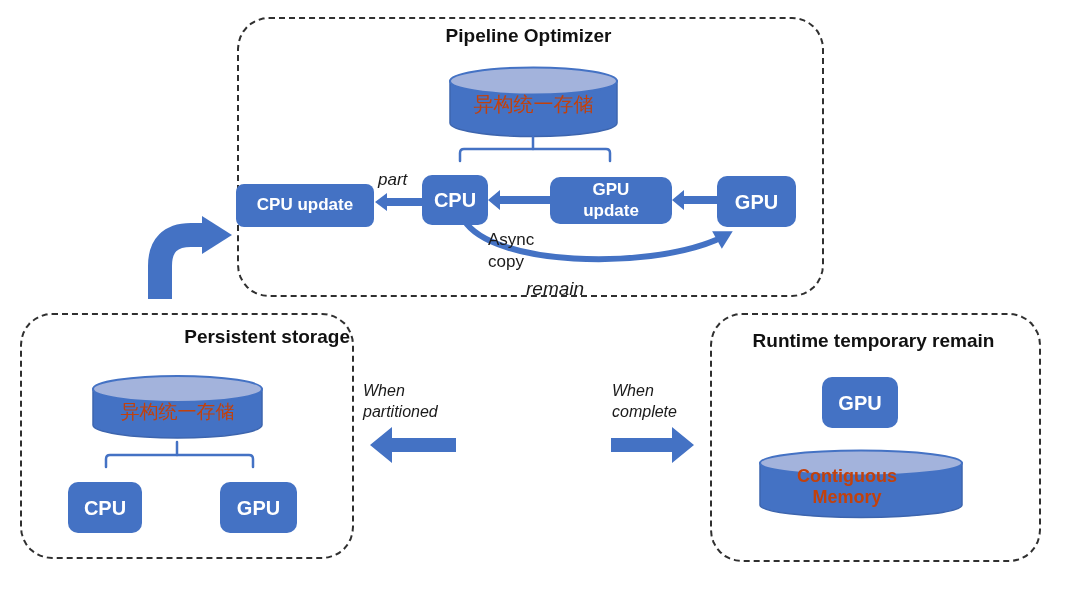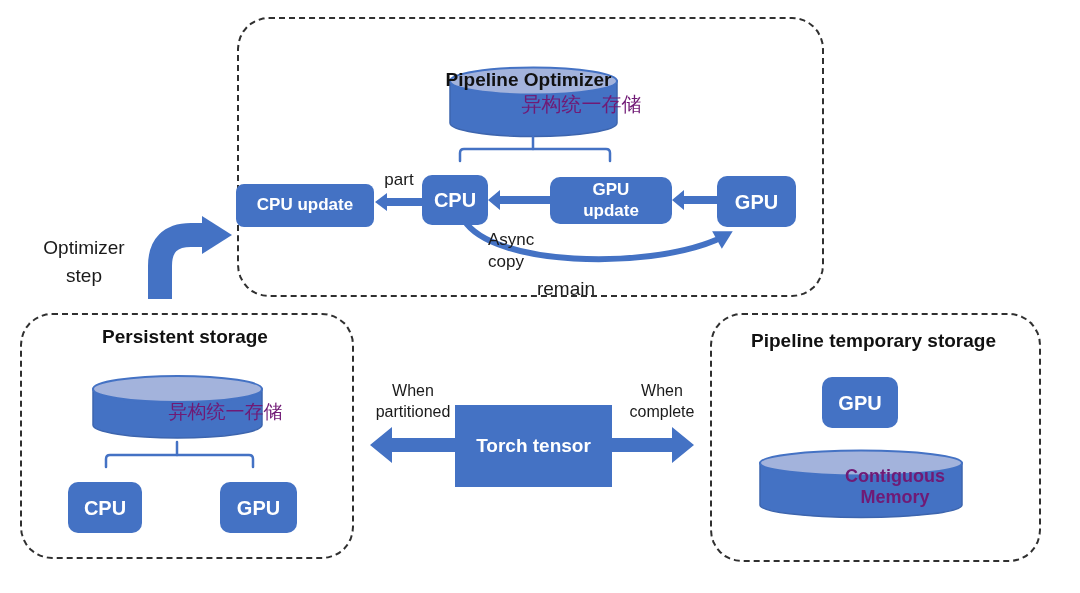--- a/index.html
+++ b/index.html
@@ -13,27 +13,27 @@
   }
   .group-title{
     position:absolute;left:0;right:0;text-align:center;font-weight:bold;font-size:19px;color:#111;
   }
   .bluebox{
     position:absolute;background:#4472C4;color:#ffffff;font-weight:bold;
     display:flex;align-items:center;justify-content:center;text-align:center;
     border-radius:10px;line-height:1.2;white-space:pre-line;
   }
   .cyl-label{
-    position:absolute;color:#701a75;display:flex;align-items:center;justify-content:center;
-    text-align:center;white-space:pre-line;line-height:1.15;margin-left:48px;
+    position:absolute;color:#c2410c;display:flex;align-items:center;justify-content:center;
+    text-align:center;white-space:pre-line;line-height:1.15;
   }
   .note{
     position:absolute;color:#1a1a1a;white-space:pre-line;line-height:1.3;
   }
-  .note.center{text-align:center;}
+  .note.center{text-align:left;font-style:italic;}
 </style>
 </head>
 <body>
 
 <div class="canvas">
 
   <svg class="layer" width="1080" height="593" viewBox="0 0 1080 593">
 
     <g>
       <path d="M450,81 V123 A83.5,13.5 0 0 0 617,123 V81 Z" fill="#4472C4" stroke="#3D65AE" stroke-width="1.5"></path>
@@ -72,51 +72,48 @@
     <g>
       <path d="M760,463 V505 A101,12.5 0 0 0 962,505 V463 Z" fill="#4472C4" stroke="#3D65AE" stroke-width="1.5"></path>
       <ellipse cx="861" cy="463" rx="101" ry="12.5" fill="#A3B3DC" stroke="#4472C4" stroke-width="2"></ellipse>
     </g>
 
     <polygon fill="#4472C4" points="456,438 392,438 392,427 370,445 392,463 392,452 456,452"></polygon>
     <polygon fill="#4472C4" points="611,438 672,438 672,427 694,445 672,463 672,452 611,452"></polygon>
   </svg>
 
   <div class="group-box" style="left:237px;top:17px;width:583px;height:276px;"></div>
-  <div class="group-title" style="left:237px;top:25px;width:583px;margin-top:44px;">Pipeline Optimizer</div>
+  <div class="group-title" style="left:237px;top:25px;width:583px;">Pipeline Optimizer</div>
 
   <div class="group-box" style="left:20px;top:313px;width:330px;height:242px;"></div>
-  <div class="group-title" style="left:20px;top:326px;width:330px;">Persistent storage</div>
+  <div class="group-title" style="left:20px;top:326px;width:330px;text-align:right;">Persistent storage</div>
 
   <div class="group-box" style="left:710px;top:313px;width:327px;height:245px;"></div>
-  <div class="group-title" style="left:710px;top:330px;width:327px;">Pipeline temporary storage</div>
+  <div class="group-title" style="left:710px;top:330px;width:327px;">Runtime temporary remain</div>
 
   <div class="bluebox" style="left:236px;top:184px;width:138px;height:43px;font-size:17px;border-radius:8px;">CPU update</div>
   <div class="bluebox" style="left:422px;top:175px;width:66px;height:50px;font-size:20px;">CPU</div>
   <div class="bluebox" style="left:550px;top:177px;width:122px;height:47px;font-size:17px;">GPU
 update</div>
   <div class="bluebox" style="left:717px;top:176px;width:79px;height:51px;font-size:20px;">GPU</div>
 
   <div class="cyl-label" style="left:450px;top:91px;width:167px;height:26px;font-size:20px;">异构统一存储</div>
 
   <div class="note center" style="left:378px;top:169px;width:42px;font-size:17px;">part</div>
   <div class="note" style="left:488px;top:229px;width:70px;font-size:17px;">Async
 copy</div>
   <div class="note center" style="left:526px;top:277px;width:80px;font-size:19px;">remain</div>
 
-  <div class="note center" style="left:28px;top:234px;width:112px;font-size:19px;line-height:1.45;">Optimizer
-step</div>
 
   <div class="cyl-label" style="left:93px;top:399px;width:169px;height:26px;font-size:19px;">异构统一存储</div>
   <div class="bluebox" style="left:68px;top:482px;width:74px;height:51px;font-size:20px;">CPU</div>
   <div class="bluebox" style="left:220px;top:482px;width:77px;height:51px;font-size:20px;">GPU</div>
 
   <div class="bluebox" style="left:822px;top:377px;width:76px;height:51px;font-size:20px;">GPU</div>
   <div class="cyl-label" style="left:760px;top:465px;width:174px;height:44px;font-size:18px;font-weight:bold;">Contiguous
 Memory</div>
 
-  <div class="bluebox" style="left:455px;top:405px;width:157px;height:82px;font-size:19px;border-radius:0;">Torch tensor</div>
   <div class="note center" style="left:363px;top:381px;width:100px;font-size:16px;">When
 partitioned</div>
   <div class="note center" style="left:612px;top:381px;width:100px;font-size:16px;">When
 complete</div>
 
 </div>
 
 </body></html>

